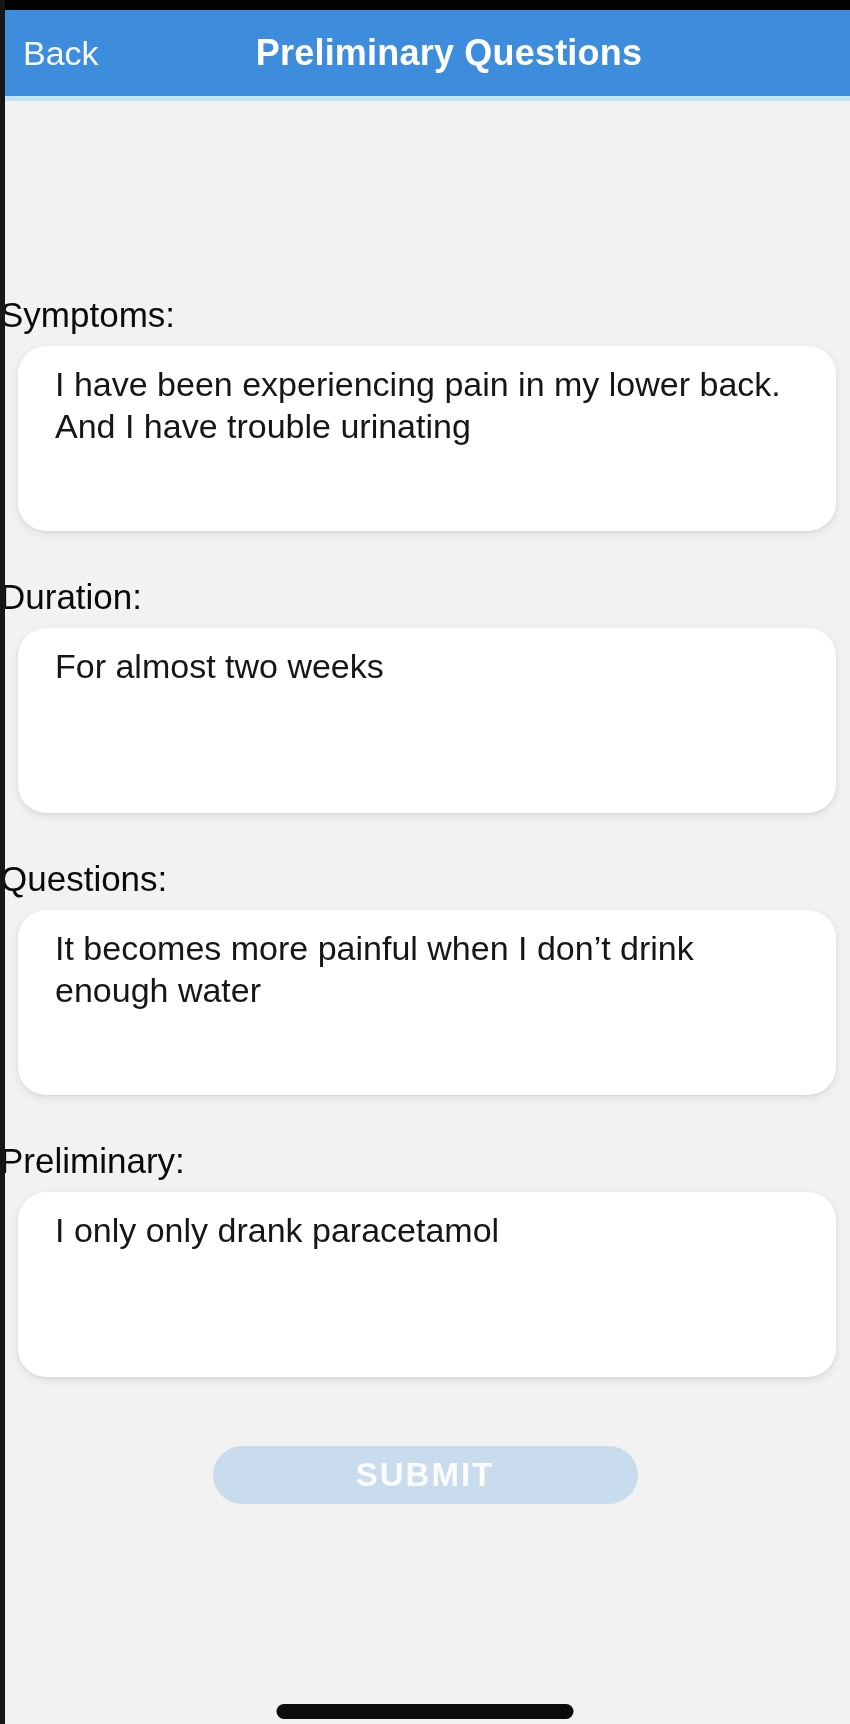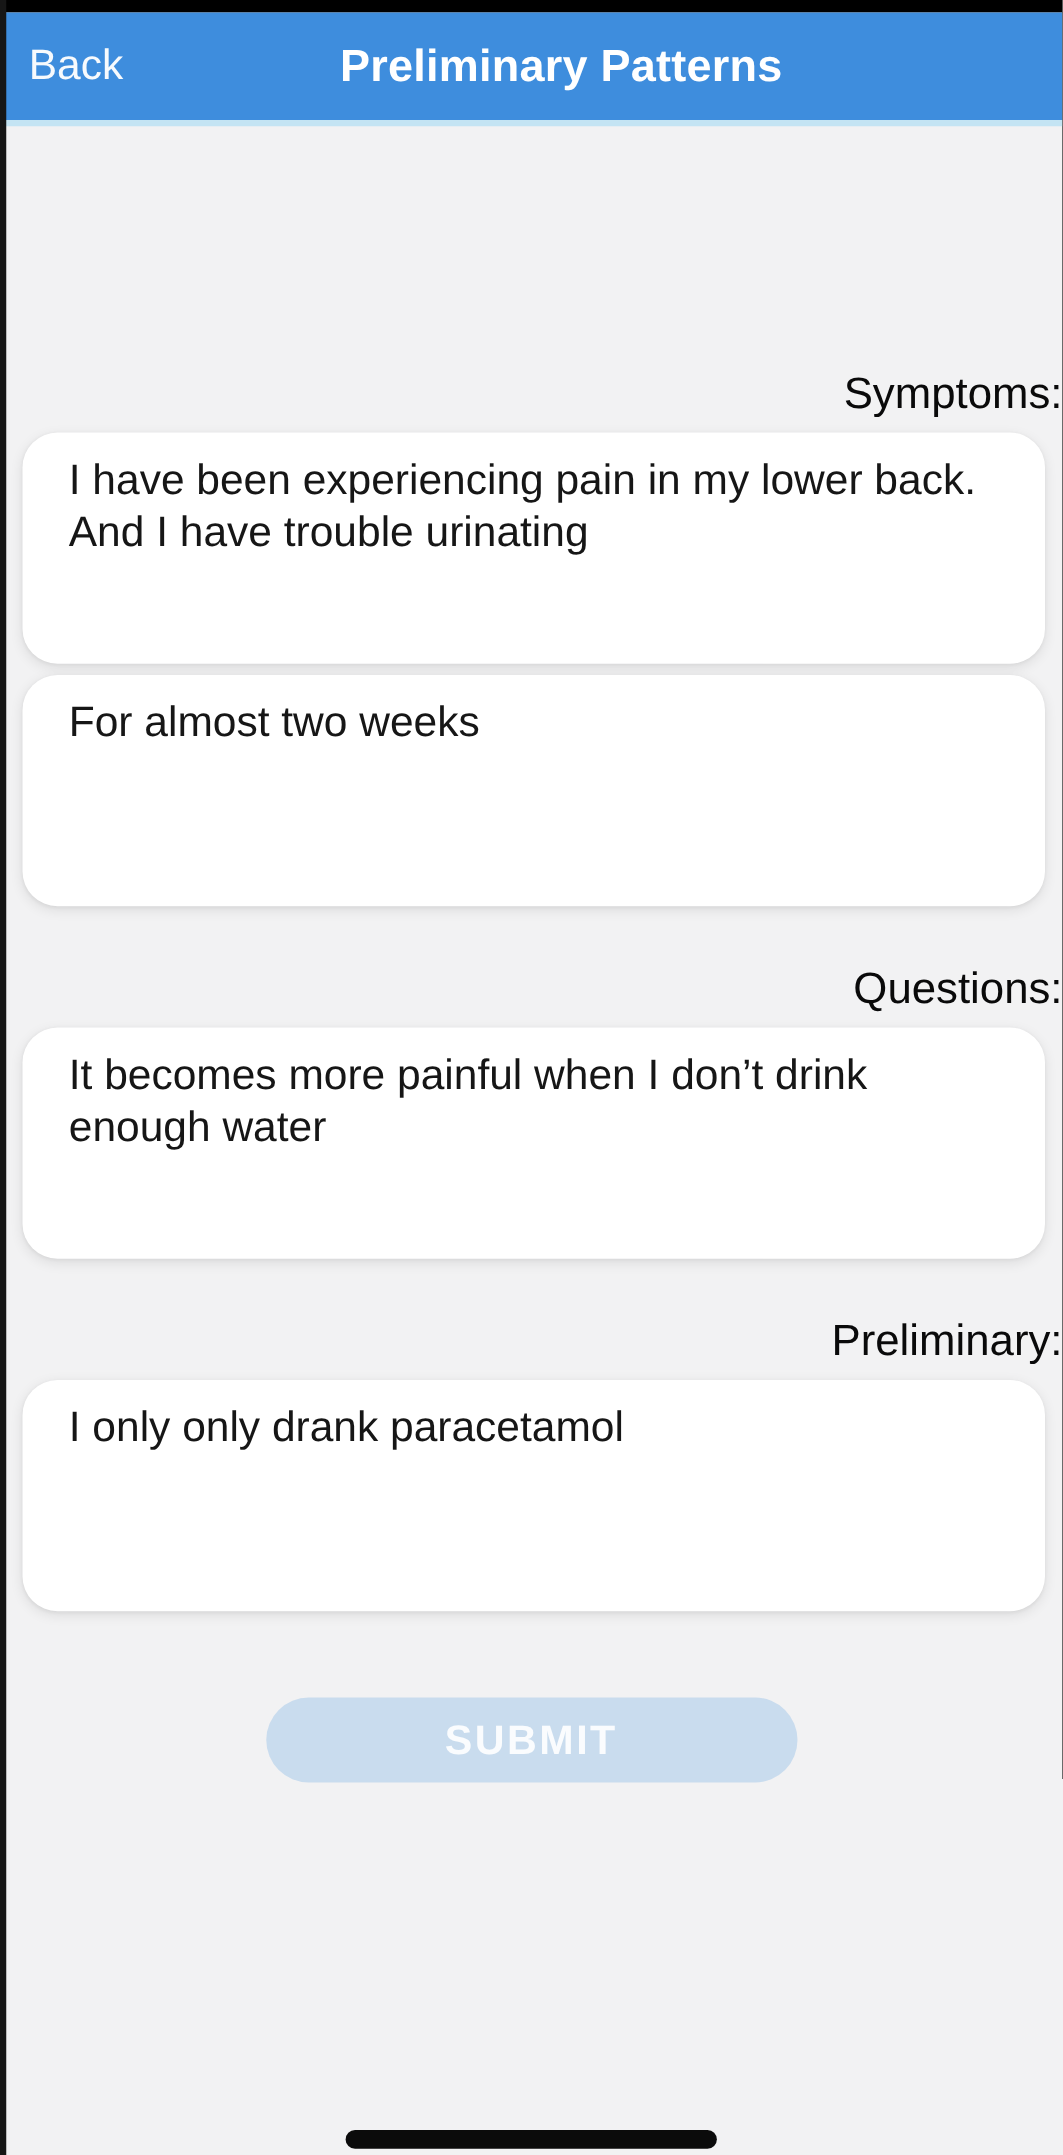--- a/index.html
+++ b/index.html
@@ -63,42 +63,42 @@
     top: 101px;
     left: 0;
     right: 0;
     display: flex;
     flex-direction: column;
   }
   .field-label {
     margin-top: 43px;
     height: 45px;
     line-height: 45px;
-    text-align: right;
+    text-align: left;
     font-size: 35px;
     color: #0A0A0A;
   }
   .field-label.first { margin-top: 191px; }
   .field-box {
     margin: 9px 14px 0 18px;
     height: 185px;
     background: #FFFFFF;
     border-radius: 28px;
     box-shadow: 0 3px 10px rgba(0,0,0,0.09), 0 1px 3px rgba(0,0,0,0.05);
     padding: 17px 40px 16px 37px;
     box-sizing: border-box;
     font-size: 34px;
     line-height: 42px;
     color: #161616;
     overflow: hidden;
   }
   .submit-button {
     margin: 69px auto 0 auto;
     width: 425px;
-    height: 68px;
+    height: 58px;
     border: none;
     border-radius: 37px;
     background: #C9DCEE;
     color: rgba(255,255,255,0.90);
     font-size: 33px;
     font-weight: 700;
     letter-spacing: 2px;
     font-family: inherit;
     cursor: pointer;
   }
@@ -116,29 +116,30 @@
 </style>
 </head>
 <body>
 
 <div class="phone">
   <div class="left-strip"></div>
   <div class="status-bar"></div>
 
   <div class="nav-bar">
     <button class="back-button">Back</button>
-    <div class="nav-title">Preliminary Patterns</div>
+    <div class="nav-title">Preliminary Questions</div>
   </div>
   <div class="nav-hairline"></div>
 
   <div class="content">
 
     <div class="field-label first">Symptoms:</div>
     <div class="field-box">I have been experiencing pain in my lower back. And I have trouble urinating</div>
 
+    <div class="field-label">Duration:</div>
     <div class="field-box">For almost two weeks</div>
 
     <div class="field-label">Questions:</div>
     <div class="field-box">It becomes more painful when I don’t drink enough water</div>
 
     <div class="field-label">Preliminary:</div>
     <div class="field-box">I only only drank paracetamol</div>
 
     <button class="submit-button">SUBMIT</button>
   </div>

